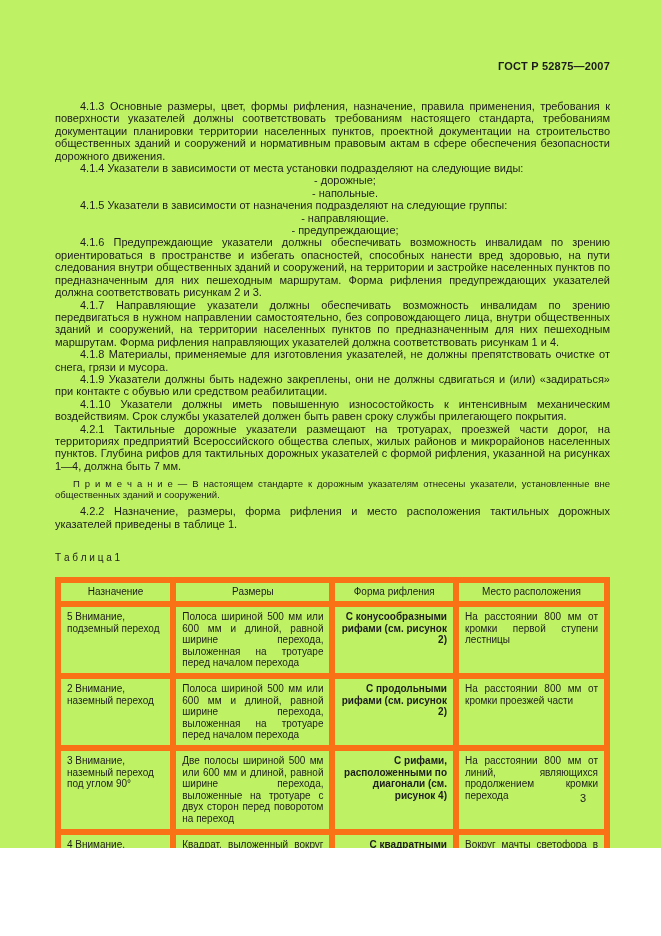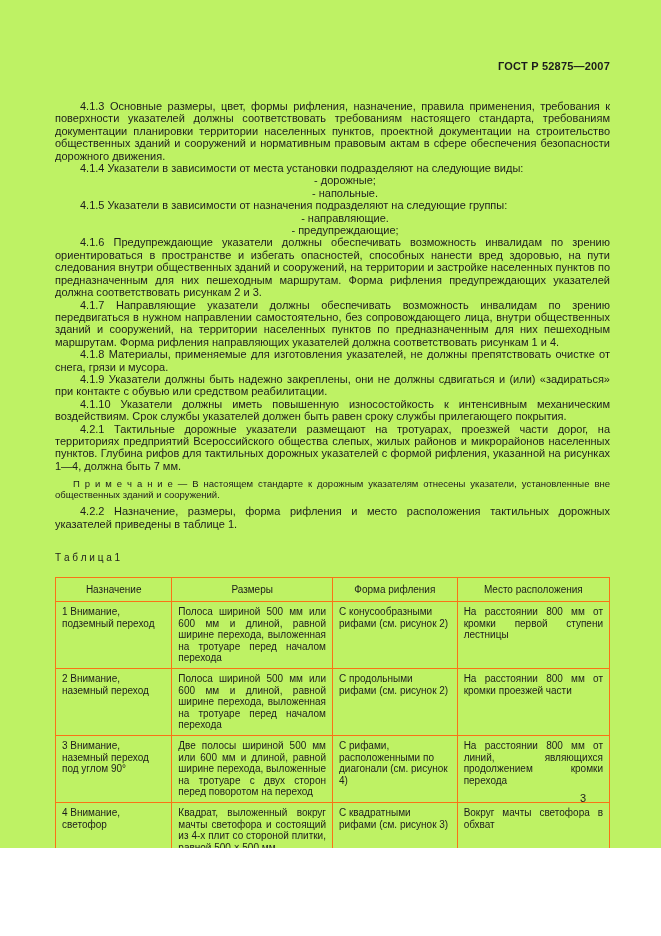--- a/index.html
+++ b/index.html
@@ -52,40 +52,40 @@
     text-align: left;
   }
   table.gost-table {
     width: 100%;
     border-collapse: collapse;
     font-size: 10px;
     line-height: 11.6px;
     table-layout: fixed;
   }
   table.gost-table th, table.gost-table td {
-    border: 1px solid #f97316;
+    border: 6px solid #f97316;
     padding: 4px 6px;
     vertical-align: top;
     hyphens: auto;
     -webkit-hyphens: auto;
   }
   table.gost-table th {
     font-weight: normal;
     text-align: center;
     vertical-align: middle;
     height: 24px;
     padding: 3px 4px;
   }
   table.gost-table th:nth-child(1), table.gost-table td:nth-child(1) { width: 21%; }
   table.gost-table th:nth-child(2), table.gost-table td:nth-child(2) { width: 29%; }
   table.gost-table th:nth-child(3), table.gost-table td:nth-child(3) { width: 22.5%; }
   table.gost-table th:nth-child(4), table.gost-table td:nth-child(4) { width: 27.5%; }
   td.col0 { text-align: left; }
   td.col1 { text-align: justify; }
-  td.col2 { text-align: left; }
+  td.col2 { text-align: right; font-weight: bold; }
   td.col3 { text-align: justify; }
   .page-footer {
     position: absolute;
     right: 75px;
     bottom: 44px;
     font-size: 11px;
   }
 </style>
 </head>
 <body>
@@ -120,21 +120,21 @@
     <thead>
       <tr>
           <th>Назначение</th>
           <th>Размеры</th>
           <th>Форма рифления</th>
           <th>Место расположения</th>
         </tr>
     </thead>
     <tbody>
         <tr>
-          <td class="col0">1 Внимание, подземный переход</td>
+          <td class="col0">5 Внимание, подземный переход</td>
           <td class="col1">Полоса шириной 500 мм или 600 мм и длиной, равной ширине перехода, выложенная на тротуаре перед началом перехода</td>
           <td class="col2">С конусообразными рифами (см. рисунок 2)</td>
           <td class="col3">На расстоянии 800 мм от кромки первой ступени лестницы</td>
         </tr>
         <tr>
           <td class="col0">2 Внимание, наземный переход</td>
           <td class="col1">Полоса шириной 500 мм или 600 мм и длиной, равной ширине перехода, выложенная на тротуаре перед началом перехода</td>
           <td class="col2">С продольными рифами (см. рисунок 2)</td>
           <td class="col3">На расстоянии 800 мм от кромки проезжей части</td>
         </tr>

